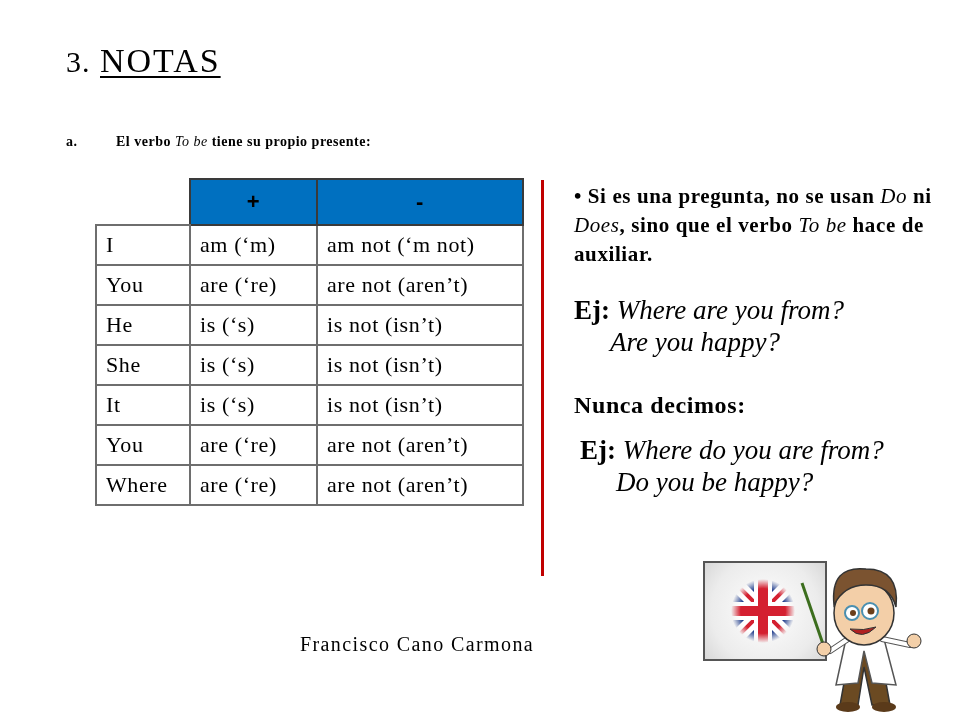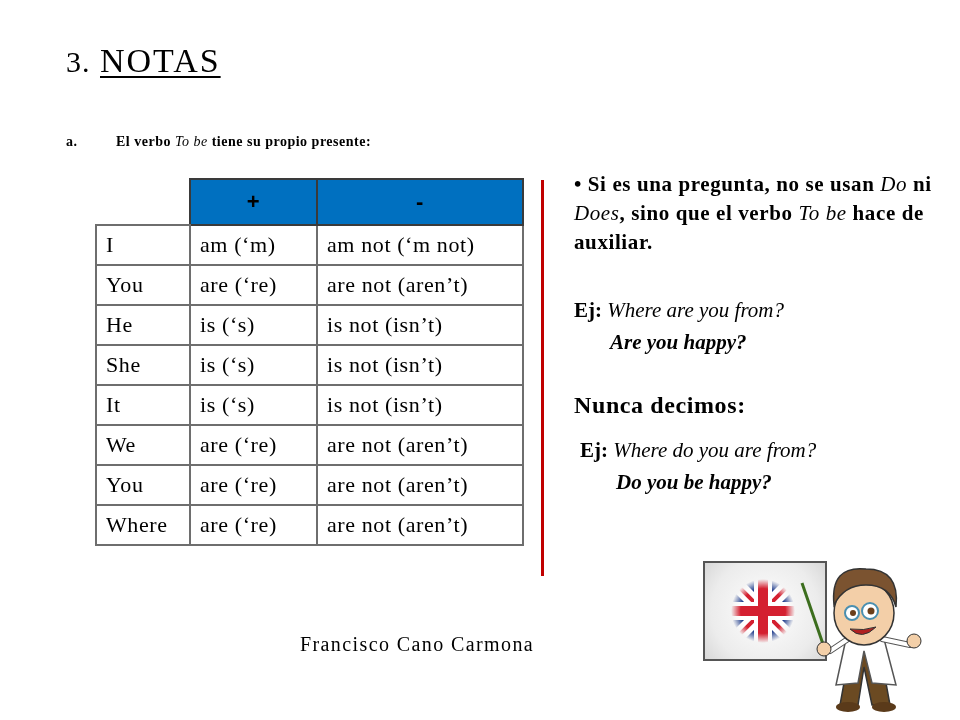--- a/index.html
+++ b/index.html
@@ -31,29 +31,29 @@
     font-weight: bold; font-size: 22px; height: 44px; border-color: #3a3a3a;
   }
   .c0 { width: 75px; }
   .c1 { width: 107px; }
   .c2 { width: 186px; }
 
   .red-line {
     position: absolute; left: 541px; top: 180px; width: 3px; height: 396px; background: #c00000;
   }
   .notes {
-    position: absolute; left: 574px; top: 170px; width: 360px; font-size: 21px; line-height: 29px;
+    position: absolute; left: 574px; top: 182px; width: 360px; font-size: 21px; line-height: 29px;
     letter-spacing: 0.6px;
   }
   .notes .bold { font-weight: bold; }
   .notes i { font-weight: normal; }
-  .ex { font-size: 21px; line-height: 32px; }
+  .ex { font-size: 27px; line-height: 32px; }
   .ex b { font-weight: bold; }
   .ex i { font-style: italic; }
-  .ex .indent { padding-left: 36px; font-weight: bold; }
+  .ex .indent { padding-left: 36px; }
   .ex1 { position: absolute; left: 574px; top: 294px; }
   .nunca { position: absolute; left: 574px; top: 392px; font-size: 24px; font-weight: bold; letter-spacing: 0.6px; }
   .ex2 { position: absolute; left: 580px; top: 434px; }
 
   .footer {
     position: absolute; left: 300px; top: 630px; width: 355px; text-align: left; font-size: 20px;
     line-height: 28px; letter-spacing: 1.4px;
   }
 
   .board {
@@ -100,25 +100,20 @@
     </tr>
     <tr>
       <td>She</td>
       <td>is (‘s)</td>
       <td>is not (isn’t)</td>
     </tr>
     <tr>
       <td>It</td>
       <td>is (‘s)</td>
       <td>is not (isn’t)</td>
-    </tr>
-    <tr>
-      <td>We</td>
-      <td>are (‘re)</td>
-      <td>are not (aren’t)</td>
     </tr>
     <tr>
       <td>You</td>
       <td>are (‘re)</td>
       <td>are not (aren’t)</td>
     </tr>
     <tr>
       <td>Where</td>
       <td>are (‘re)</td>
       <td>are not (aren’t)</td>

